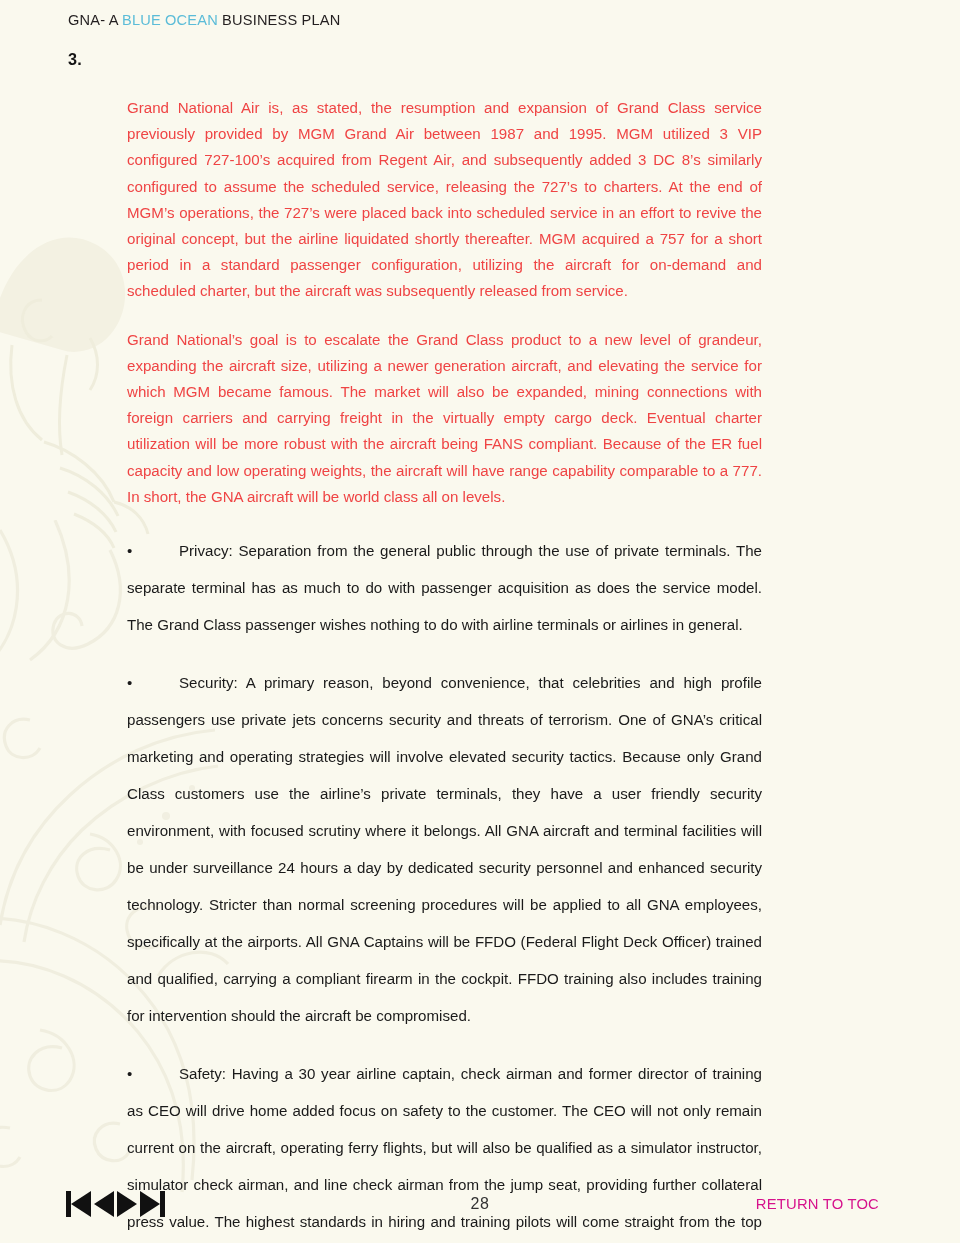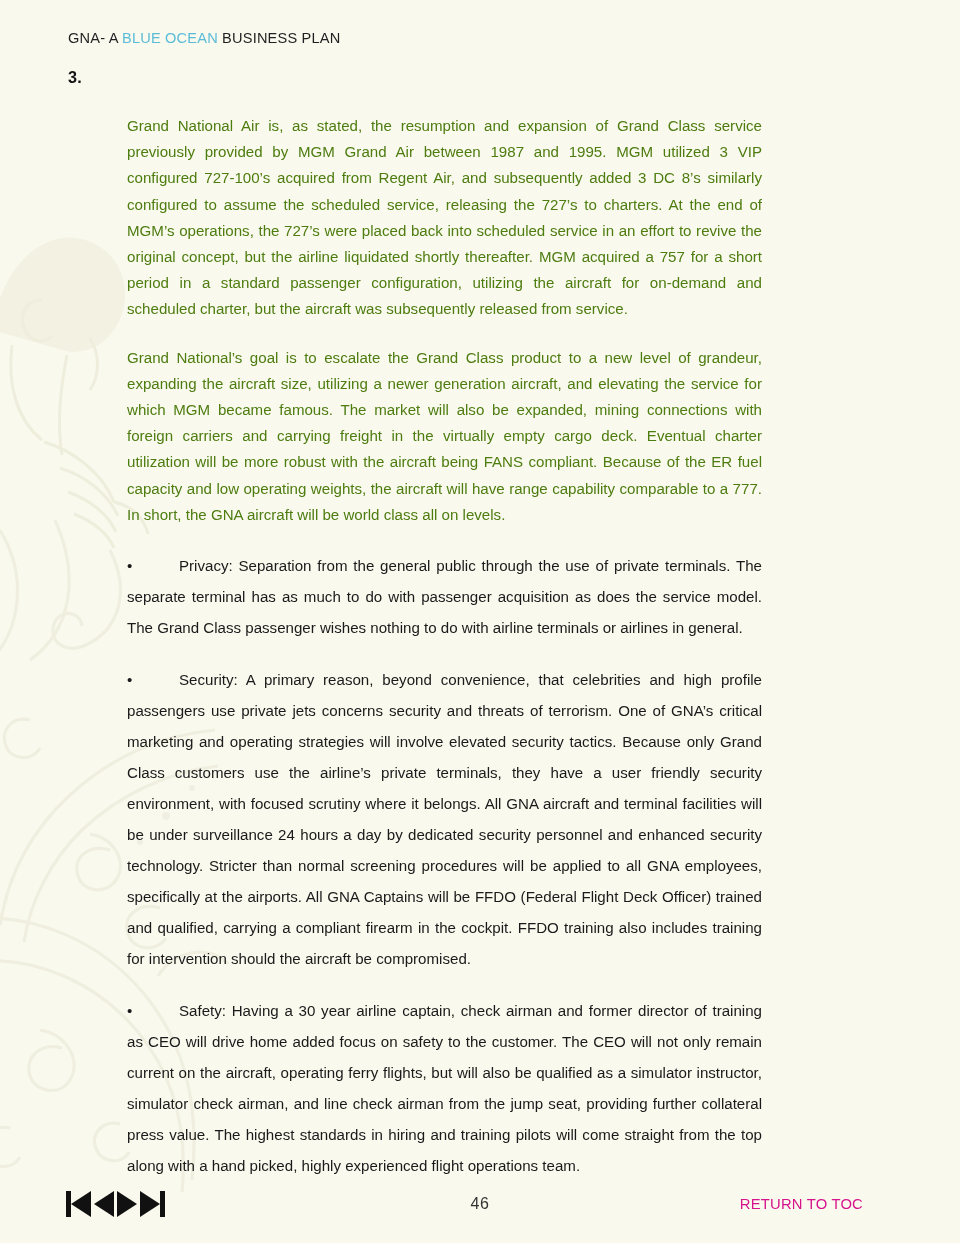--- a/index.html
+++ b/index.html
@@ -32,21 +32,21 @@
   .wm-swirl-low { left: -30px; top: 880px; }
   .wm-swirl-right { right: -60px; top: 300px; }
 
   
   #page {
     position: relative;
     z-index: 2;
     width: 852px;
     height: 1243px;
     box-sizing: border-box;
-    padding: 30px 90px 0 68px;
+    padding: 12px 90px 0 68px;
   }
 
   
   #running-header {
     font-size: 14.6px;
     letter-spacing: 0.18px;
     color: #231f20;
     margin: 0 0 22px 0;
     white-space: nowrap;
   }
@@ -80,29 +80,29 @@
   .h2-row.value-prop { margin: 0 0 20px 0; }
 
   
   .para {
     font-size: 15.1px;
     line-height: 26.2px;
     text-align: justify;
     text-justify: inter-word;
     margin: 0 0 22px 0;
     padding-left: 59px;
-    color: #4d7c0f;
+    color: #ef4444;
     hyphens: auto;
   }
   .para.tight { margin-bottom: 20px; }
   .para.lead-in { margin-bottom: 20px; }
 
   .bullet {
     font-size: 15.1px;
-    line-height: 31px;
+    line-height: 37px;
     text-align: justify;
     margin: 4px 0 21px 0;
     padding-left: 59px;
     color: #1a1a1a;
     hyphens: auto;
   }
   .bullet .marker {
     display: inline-block;
     width: 12px;
   }
@@ -163,21 +163,21 @@
     left: 0;
     right: 0;
     top: 10px;
     text-align: center;
     font-size: 16px;
     color: #333;
     letter-spacing: 0.5px;
   }
   #return-to-toc {
     position: absolute;
-    right: 97px;
+    right: 81px;
     top: 11px;
     font-size: 14.8px;
     letter-spacing: 0.2px;
     color: #d6128c;
     text-decoration: none;
     white-space: nowrap;
   }
 </style>
 </head>
 <body>
@@ -274,17 +274,17 @@
     </span>
     <span class="nav-btn">
       <span class="nav-tri right"></span>
     </span>
     <span class="nav-btn last">
       <span class="nav-tri right"></span>
       <span class="nav-bar"></span>
     </span>
   </div>
 
-  <div id="page-number">46</div>
+  <div id="page-number">28</div>
 
   <a id="return-to-toc" href="#">RETURN TO TOC</a>
 
 </div>
 
 </body></html>

